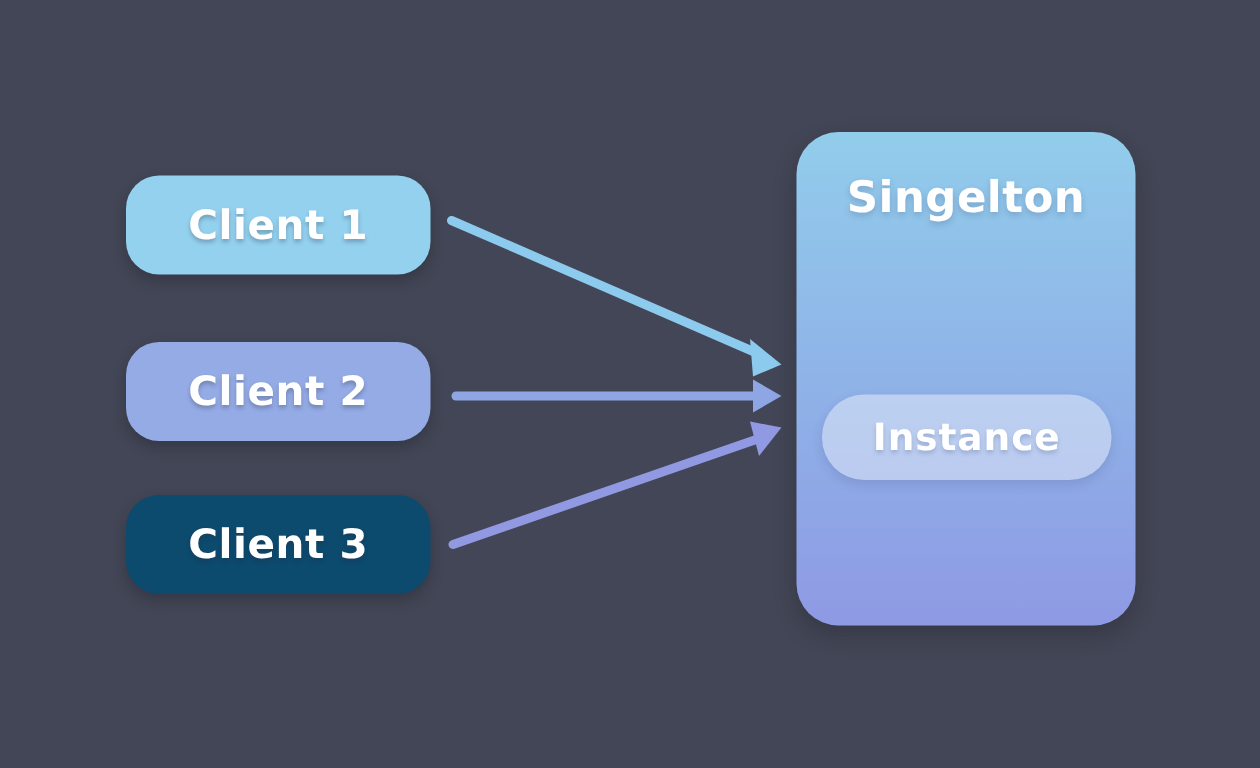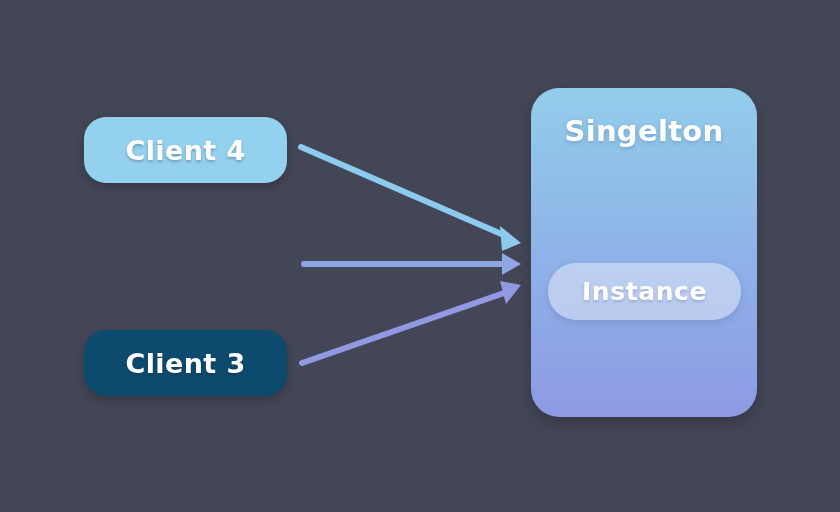--- a/index.html
+++ b/index.html
@@ -112,21 +112,24 @@
       <polygon points="521,264 502,253 502,275" fill="#8fa6e4"></polygon>
     </g>
 
     <g>
       <line x1="302" y1="363" x2="507" y2="292" stroke="#9199e2" stroke-width="6" stroke-linecap="round"></line>
       <polygon points="521,285 500,281 506,304" fill="#9199e2"></polygon>
     </g>
   </svg>
 
   <div class="client-box" id="client-1">
-    <span class="label">Client 4</span>
+    <span class="label">Client 1</span>
+  </div>
+  <div class="client-box" id="client-2">
+    <span class="label">Client 2</span>
   </div>
   <div class="client-box" id="client-3">
     <span class="label">Client 3</span>
   </div>
 
   <div id="singleton-box">
     <div id="singleton-title">Singelton</div>
     <div id="instance-pill">
       <span class="label">Instance</span>
     </div>

